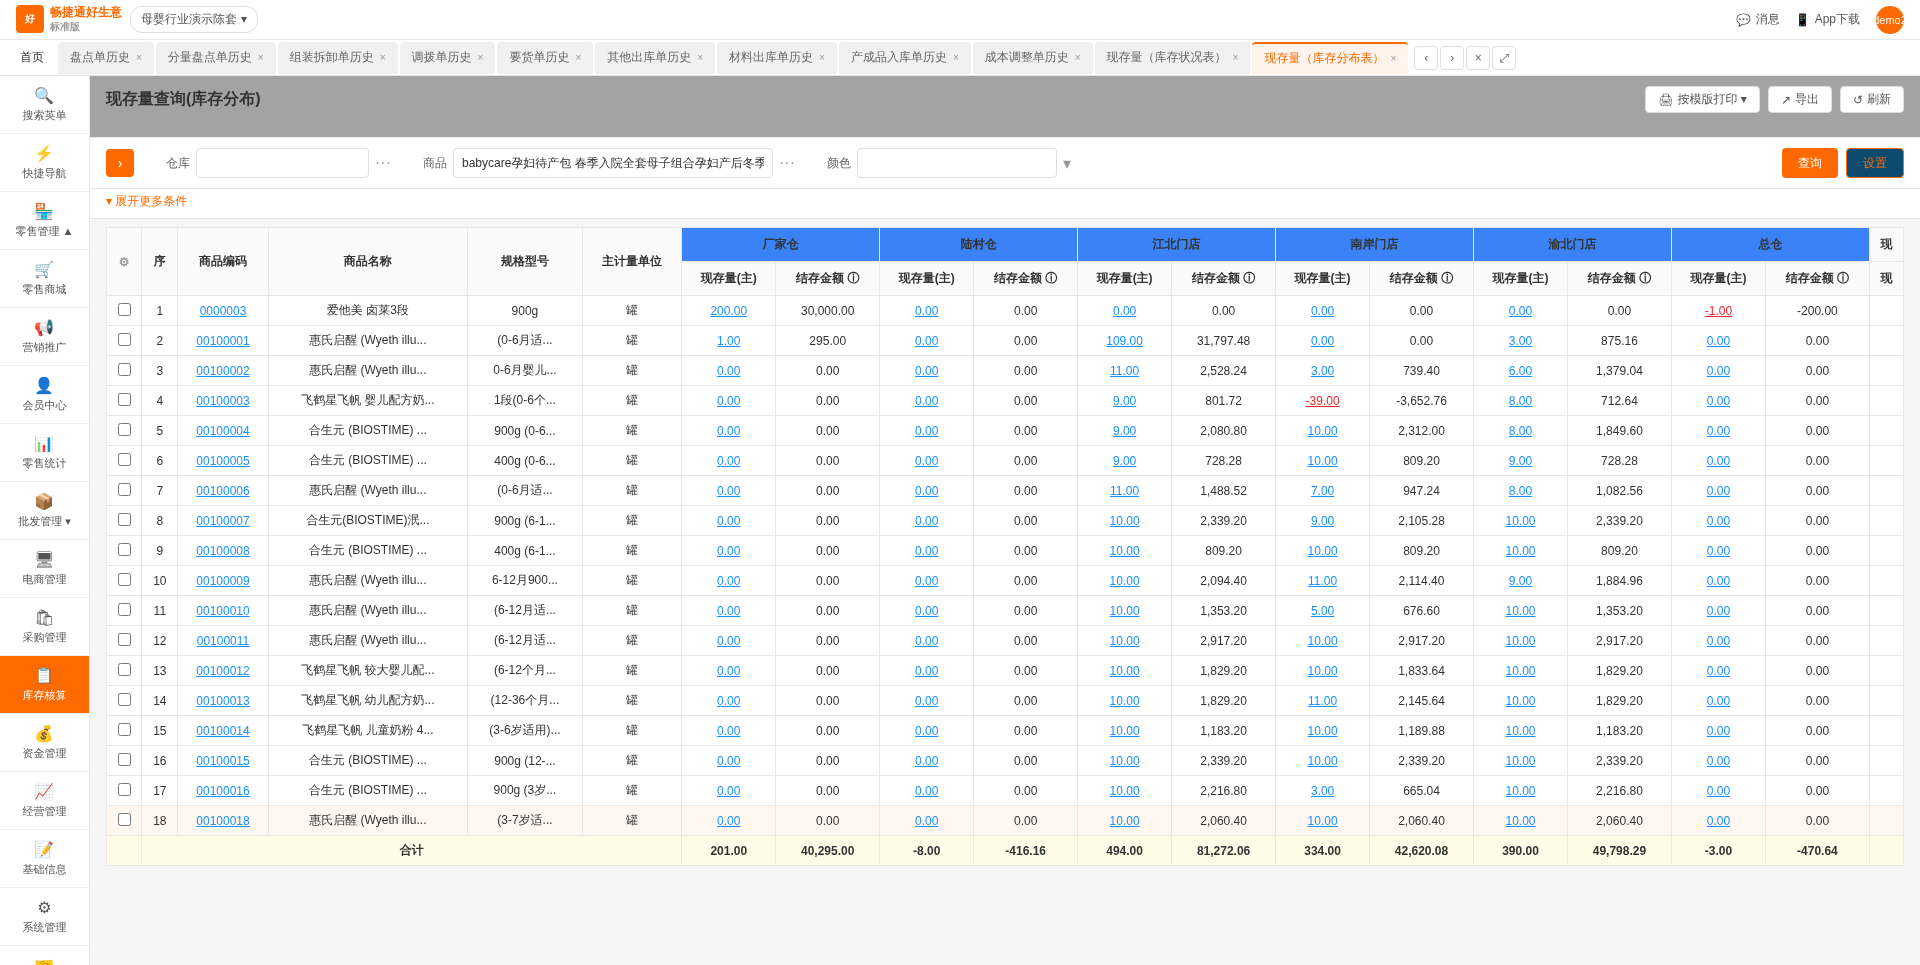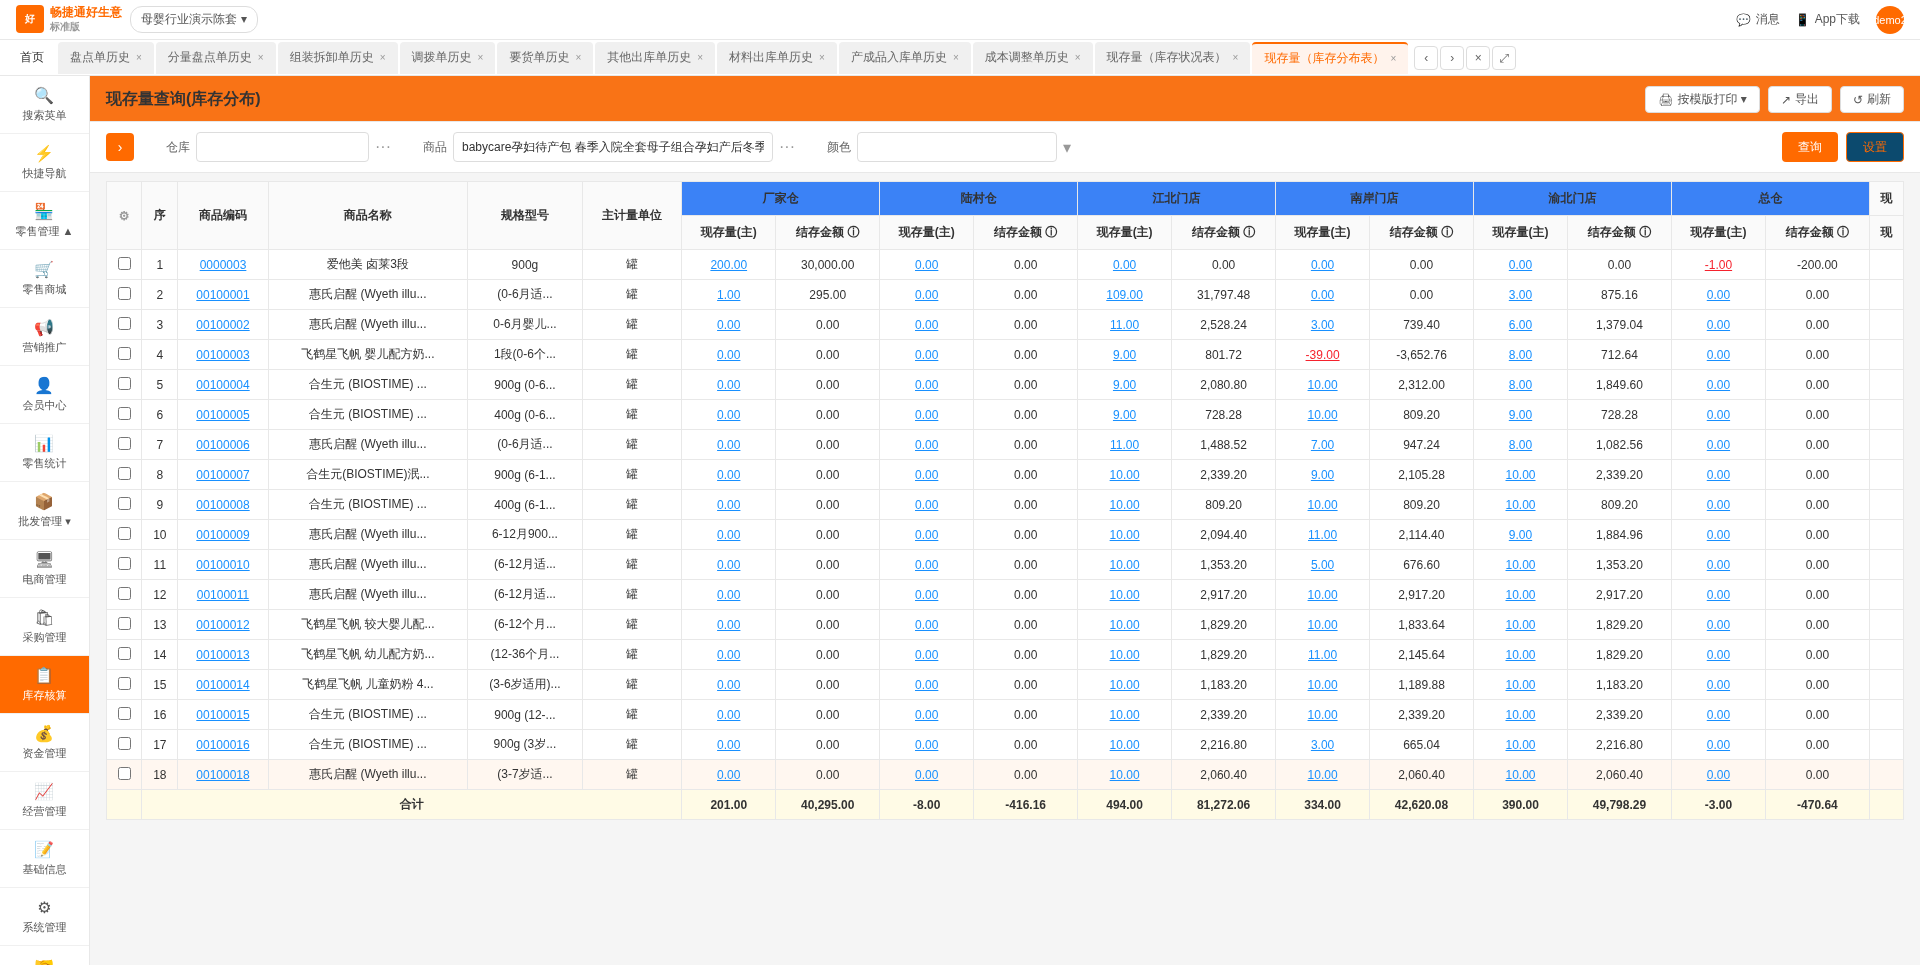--- a/index.html
+++ b/index.html
@@ -31,21 +31,21 @@
     .sidebar { width: 90px; background: #fff; border-right: 1px solid #e8e8e8; display: flex; flex-direction: column; overflow-y: auto; }
     .sidebar::-webkit-scrollbar { display: none; }
     .sidebar-item { padding: 10px 6px; text-align: center; cursor: pointer; font-size: 11px; color: #555; border-bottom: 1px solid #f0f0f0; }
     .sidebar-item.active { background: #ff6a00; color: #fff; }
     .sidebar-item .sidebar-icon { font-size: 16px; margin-bottom: 3px; }
 
     
     .content-area { flex: 1; overflow: hidden; display: flex; flex-direction: column; }
 
     
-    .page-header { background: #f97316; padding: 10px 16px 0; border-bottom: 1px solid #e8e8e8; }
+    .page-header { background: #a3a3a3; padding: 10px 16px 16px; border-bottom: 1px solid #e8e8e8; }
     .page-title { font-size: 16px; font-weight: bold; color: #333; margin-bottom: 8px; }
     .page-actions { display: flex; justify-content: flex-end; gap: 8px; margin-bottom: 8px; }
     .btn-action { padding: 4px 12px; border: 1px solid #ddd; border-radius: 4px; background: #fff; cursor: pointer; font-size: 12px; color: #555; display: flex; align-items: center; gap: 4px; }
 
     
     .filter-bar { background: #fff; padding: 10px 16px; border-bottom: 1px solid #e8e8e8; display: flex; align-items: center; gap: 12px; flex-wrap: wrap; }
     .filter-group { display: flex; align-items: center; gap: 6px; margin-left: 20px; }
     .filter-label { font-size: 12px; color: #666; white-space: nowrap; }
     .filter-input { height: 30px; padding: 0 8px; border: 1px solid #ddd; border-radius: 4px; font-size: 12px; color: #333; min-width: 80px; }
     .filter-input-wide { min-width: 320px; }
@@ -234,20 +234,23 @@
         <input class="filter-input" type="text" value="" style="min-width: 200px;">
         <span style="font-size:16px; color:#999; cursor:pointer;">▾</span>
       </div>
       <div style="flex:1;"></div>
       <div style="display:flex; flex-direction:column; align-items:flex-end; gap:4px;">
         <div style="display:flex; gap:8px;">
           <button class="btn-query">查询</button>
           <button class="btn-settings">设置</button>
         </div>
       </div>
+    </div>
+    <div style="background:#fff; padding:4px 16px 8px; border-bottom:1px solid #e8e8e8;">
+      <span class="expand-btn">▾ 展开更多条件</span>
     </div>
 
     <div class="table-container">
       <table class="data-table">
         <thead>
           <tr>
             <th rowspan="2"><span class="gear-icon">⚙</span></th>
             <th rowspan="2">序</th>
             <th rowspan="2">商品编码</th>
             <th rowspan="2">商品名称</th>

